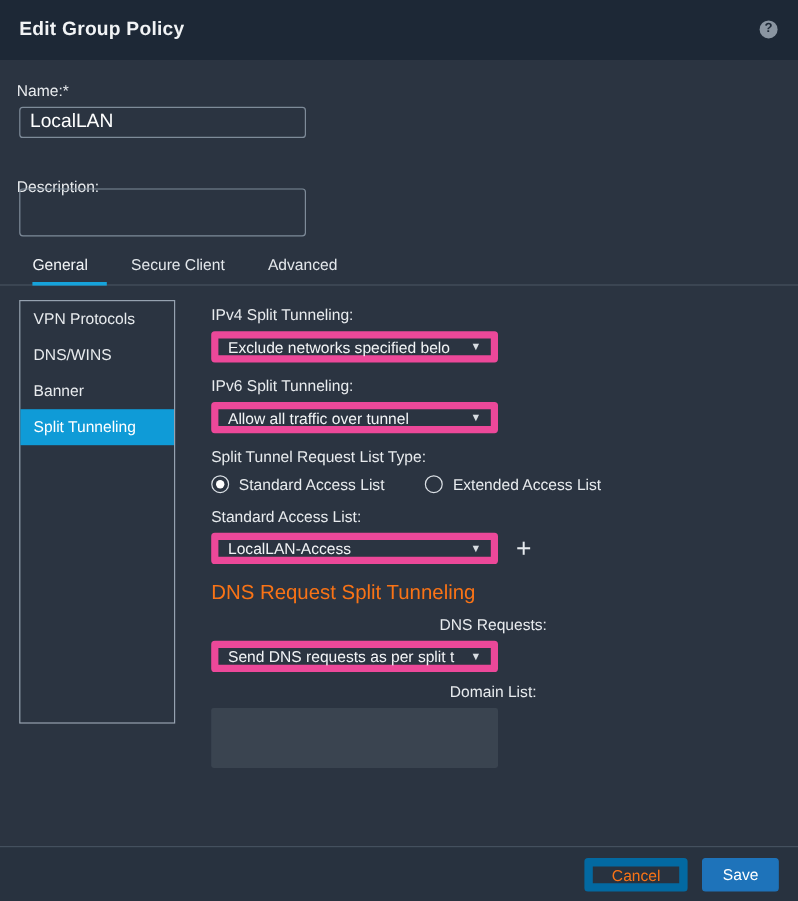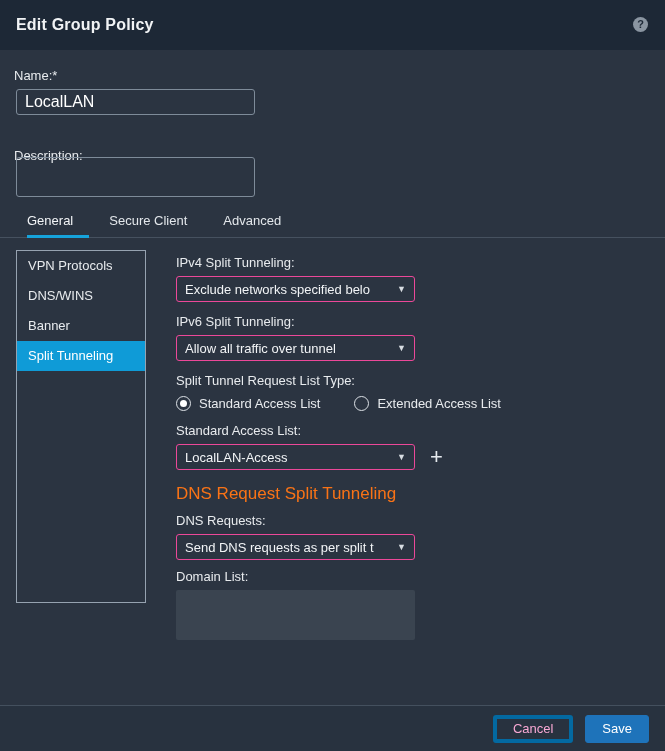--- a/index.html
+++ b/index.html
@@ -48,23 +48,23 @@
   .sidebar {
     position: absolute; left: 16px; top: 250px; width: 130px; height: 353px;
     border: 1px solid #96a2b0; box-sizing: border-box; background: #2b3441;
   }
   .side-item { height: 30px; line-height: 30px; padding-left: 11px; cursor: pointer; white-space: nowrap; }
   .side-item.selected { background: #0f9bd7; color: #ffffff; }
   
   .panel { position: absolute; left: 176px; top: 250px; width: 470px; }
   .panel .field-label { margin: 12px 0 6px; }
   .panel .first { margin-top: 5px; }
-  .panel .tight { margin-top: 9px; }
+  .panel .tight { margin-top: 9px; text-align: center; }
   .dropdown {
-    width: 239px; height: 26px; border: 1px solid #ec4899; border-radius: 3px;
+    width: 239px; height: 26px; border: 6px solid #ec4899; border-radius: 3px;
     display: flex; align-items: center; justify-content: space-between;
     padding: 0 8px; box-sizing: border-box; cursor: pointer; background: transparent;
   }
   .dd-text { white-space: nowrap; overflow: hidden; color: #f2f4f6; }
   .dd-arrow { font-size: 9px; color: #d8dde2; margin-left: 6px; flex: 0 0 auto; }
   .radio-row { display: flex; align-items: center; gap: 34px; margin-top: 8px; }
   .radio-opt { display: flex; align-items: center; gap: 8px; cursor: pointer; }
   .radio {
     width: 15px; height: 15px; border: 1px solid #dce1e6; border-radius: 50%;
     display: flex; align-items: center; justify-content: center;
@@ -79,21 +79,21 @@
   .section-title { font-size: 17px; font-weight: 500; color: #f97316; margin: 14px 0 0; }
   .domain-box { width: 239px; height: 50px; background: #3a4450; border-radius: 2px; cursor: text; }
   
   .footer {
     position: absolute; left: 0; bottom: 0; width: 100%; height: 46px;
     background: #28323f; border-top: 1px solid #44505e;
     display: flex; align-items: center; justify-content: flex-end;
     gap: 12px; padding-right: 16px; box-sizing: border-box;
   }
   .btn { height: 28px; border-radius: 3px; font-size: 13px; font-family: inherit; cursor: pointer; padding: 0 16px; }
-  .btn-cancel { background: transparent; border: 4px solid #0369a1; color: #f9a8d4; }
+  .btn-cancel { background: transparent; border: 7px solid #0369a1; color: #f97316; }
   .btn-save { background: #1e73ba; border: 1px solid #1e73ba; color: #ffffff; }
 </style>
 </head>
 <body>
 
 <div class="dialog">
 
   <div class="header">
     <span class="title">Edit Group Policy</span>
     <span class="help-icon">?</span>

